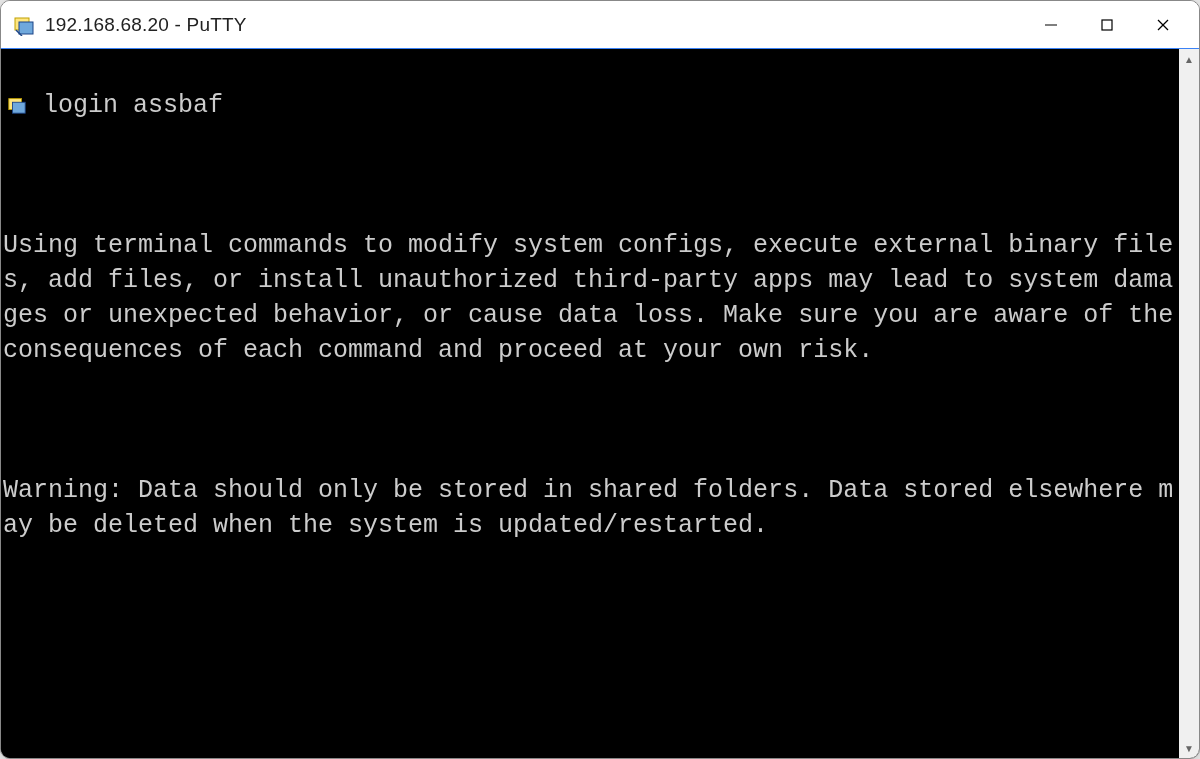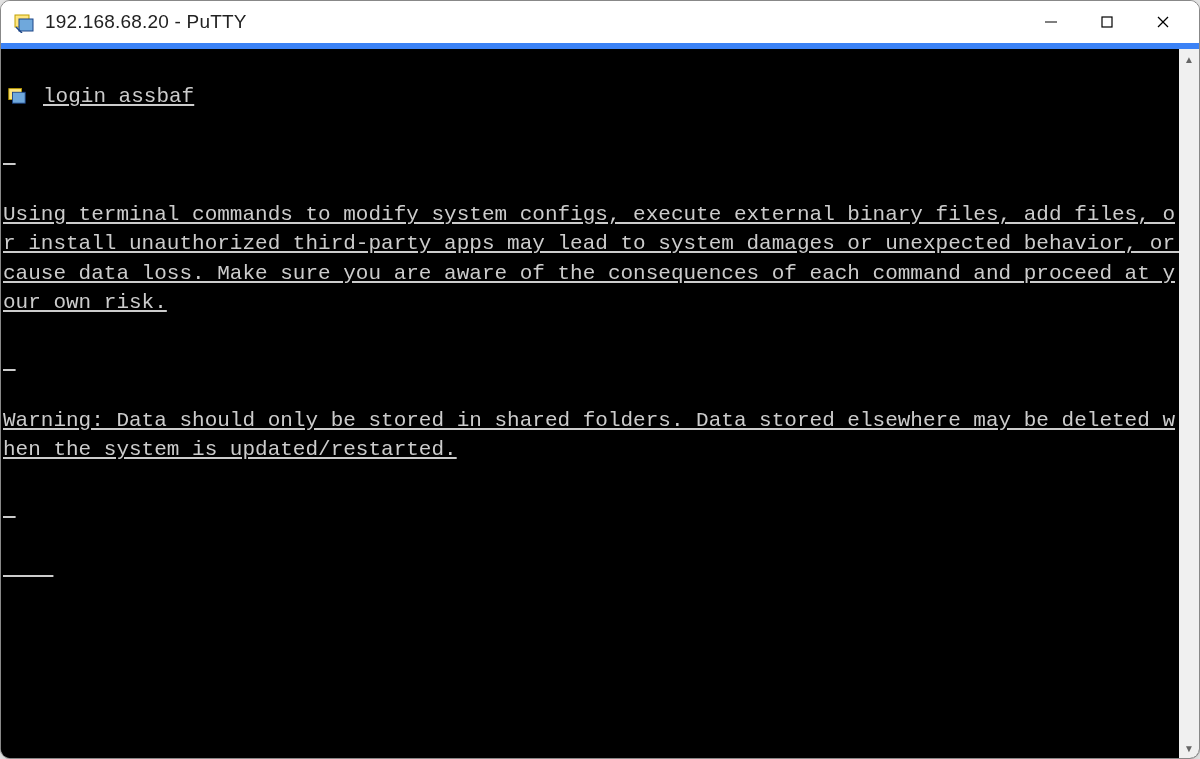--- a/index.html
+++ b/index.html
@@ -20,21 +20,21 @@
       display: flex;
       flex-direction: column;
       box-shadow: 0 2px 10px rgba(0,0,0,0.15);
     }
     .titlebar {
       height: 48px;
       background: #ffffff;
       display: flex;
       align-items: center;
       padding: 0 8px 0 12px;
-      border-bottom: 6px solid #3b82f6;
+      border-bottom: 1px solid #3b82f6;
     }
     .app-icon {
       width: 22px;
       height: 22px;
       margin-right: 10px;
       flex-shrink: 0;
     }
     .title-text {
       font-size: 19px;
       color: #222;
@@ -59,27 +59,26 @@
       flex: 1;
       display: flex;
       background: #000000;
       position: relative;
     }
     .terminal {
       flex: 1;
       background: #000000;
       color: #cccccc;
       font-family: "Consolas", "Courier New", monospace;
-      font-size: 21px;
+      font-size: 25px;
       line-height: 1.4;
       padding: 4px 2px 4px 2px;
       white-space: pre-wrap;
       word-break: break-all;
       overflow: hidden;
-      text-decoration: underline;
     }
     .scrollbar {
       width: 20px;
       background: #f0f0f0;
       position: relative;
       display: flex;
       flex-direction: column;
       justify-content: space-between;
     }
     .sb-arrow {

